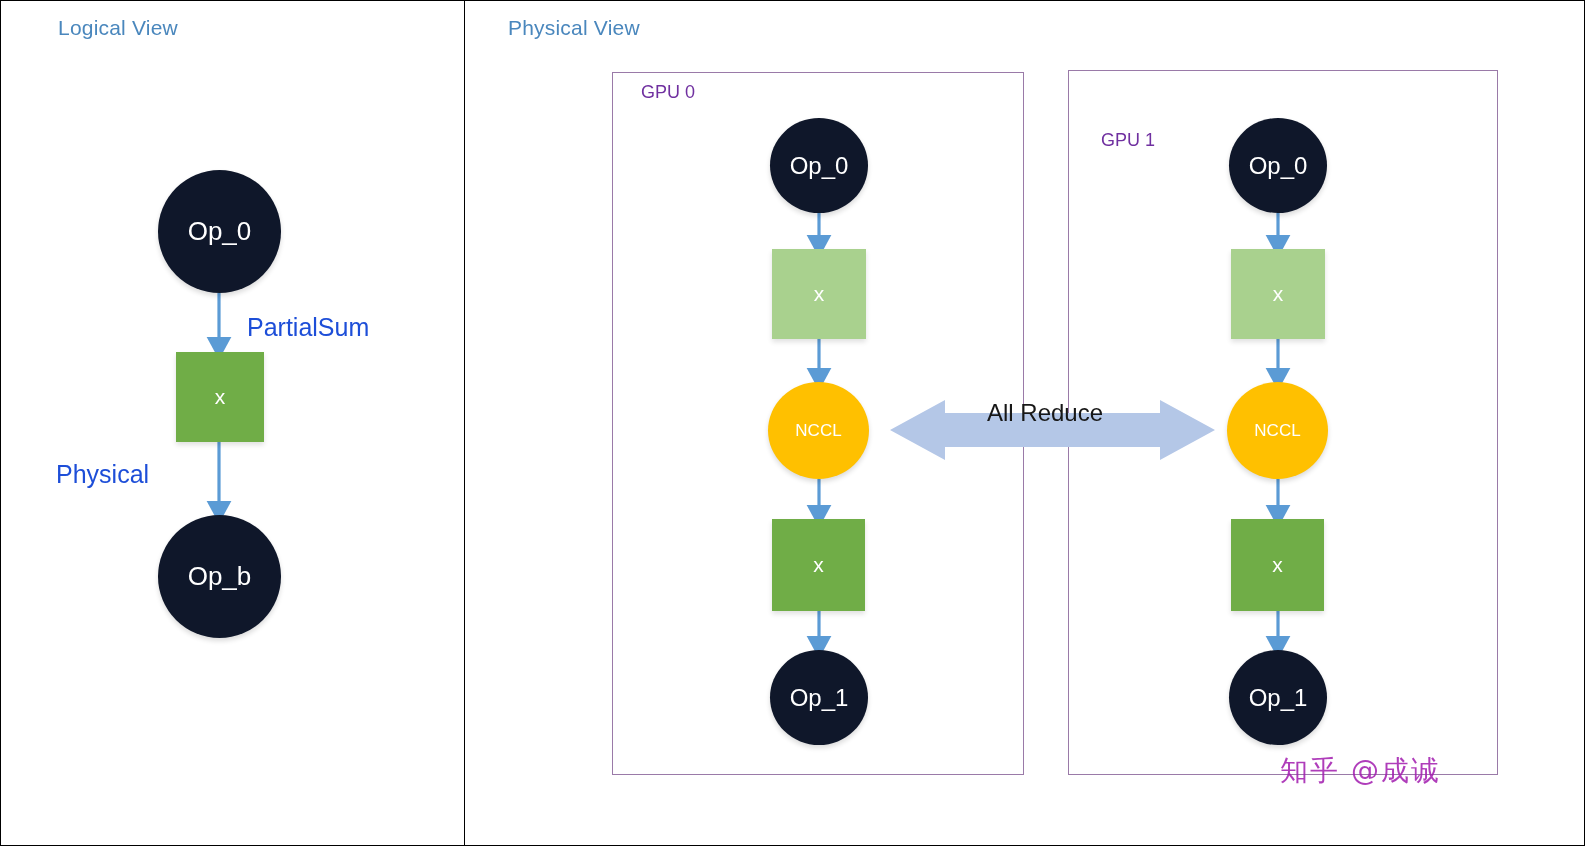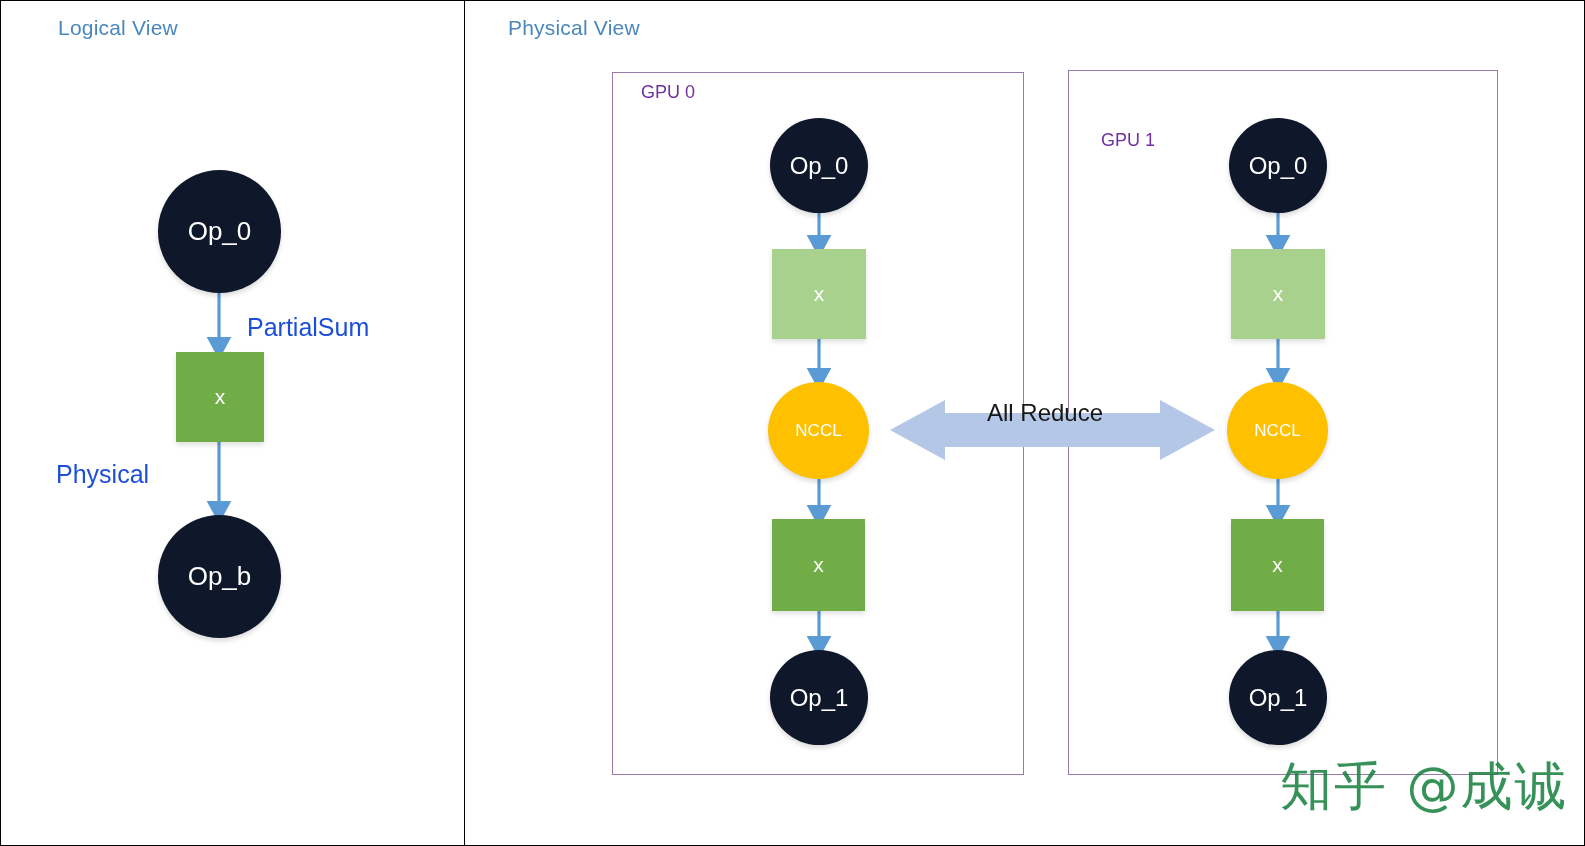--- a/index.html
+++ b/index.html
@@ -129,22 +129,22 @@
     color: #171717;
     font-size: 24px;
     white-space: nowrap;
   }
 
   
   #watermark {
     position: absolute;
     left: 1280px;
     top: 752px;
-    color: #15803d;
-    font-size: 52px;
+    color: #a21caf;
+    font-size: 28px;
     letter-spacing: 2px;
     white-space: nowrap;
     font-family: "DejaVu Sans", sans-serif;
     opacity: 0.85;
   }
 </style>
 </head>
 <body>
 
 <div id="canvas">

